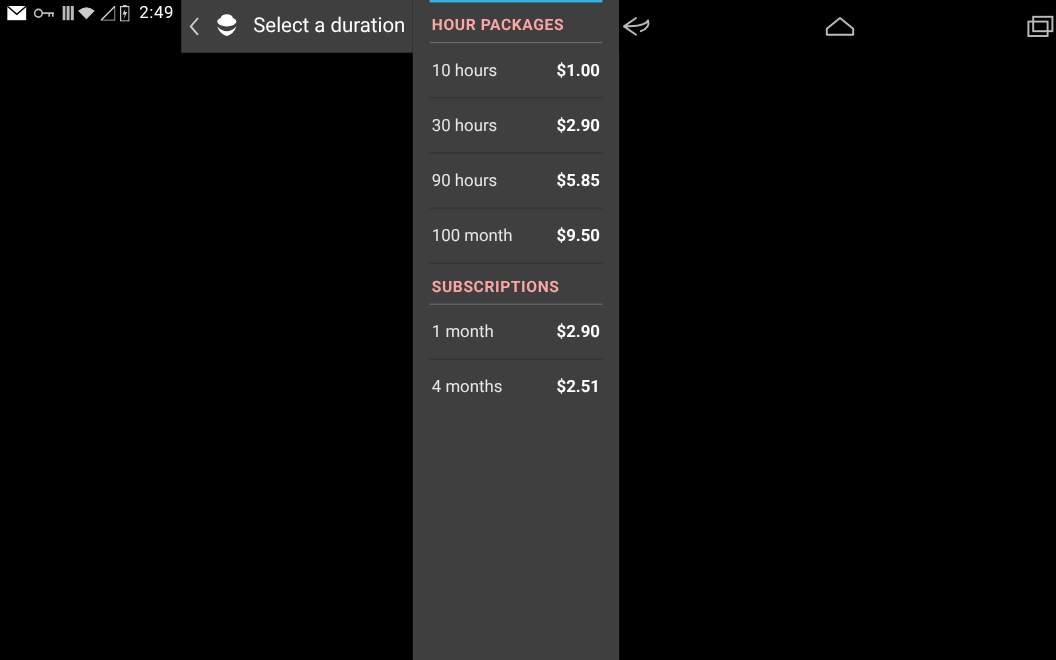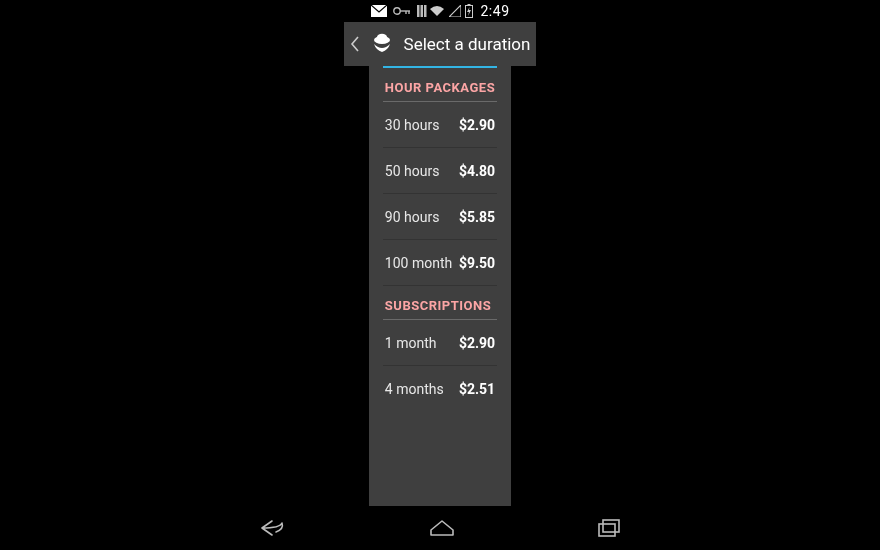--- a/index.html
+++ b/index.html
@@ -1,17 +1,17 @@
 <!DOCTYPE html>
 <html><head>
 <meta charset="utf-8">
 <style>
   * { box-sizing: border-box; margin: 0; padding: 0; }
   html, body { width: 880px; height: 550px; overflow: hidden; background: #000; font-family: Roboto, "Helvetica Neue", Arial, sans-serif; }
-  .screen { width: 880px; height: 550px; display: flex; flex-direction: column; background: #000; align-items: center; }
+  .screen { width: 880px; height: 550px; display: flex; flex-direction: row; background: #000; }
 
   
   .status-bar { height: 22px; background: #000; color: #fff; display: flex; align-items: center; padding: 0 6px; font-size: 13px; }
   .status-left { display: flex; align-items: center; gap: 6px; }
   .status-right { margin-left: auto; display: flex; align-items: center; gap: 4px; }
   .status-bar svg { display: block; }
   .clock { margin-left: 4px; font-size: 14px; letter-spacing: 0.5px; color: #fff; }
 
   
   .action-bar { height: 44px; background: #3f3f3f; display: flex; align-items: center; padding: 0 6px; gap: 8px; }
@@ -100,26 +100,26 @@
     </span>
     <span class="title">Select a duration</span>
   </div>
 
   <div class="content">
     <div class="accent-line" style="margin:0;"></div>
 
     <div class="section-header">HOUR PACKAGES</div>
     <div class="section-rule"></div>
     <div class="row">
+      <span class="row-label">10 hours</span>
+      <span class="row-price">$1.00</span>
+    </div>
+    <div class="row">
       <span class="row-label">30 hours</span>
       <span class="row-price">$2.90</span>
-    </div>
-    <div class="row">
-      <span class="row-label">50 hours</span>
-      <span class="row-price">$4.80</span>
     </div>
     <div class="row">
       <span class="row-label">90 hours</span>
       <span class="row-price">$5.85</span>
     </div>
     <div class="row">
       <span class="row-label">100 month</span>
       <span class="row-price">$9.50</span>
     </div>
 

